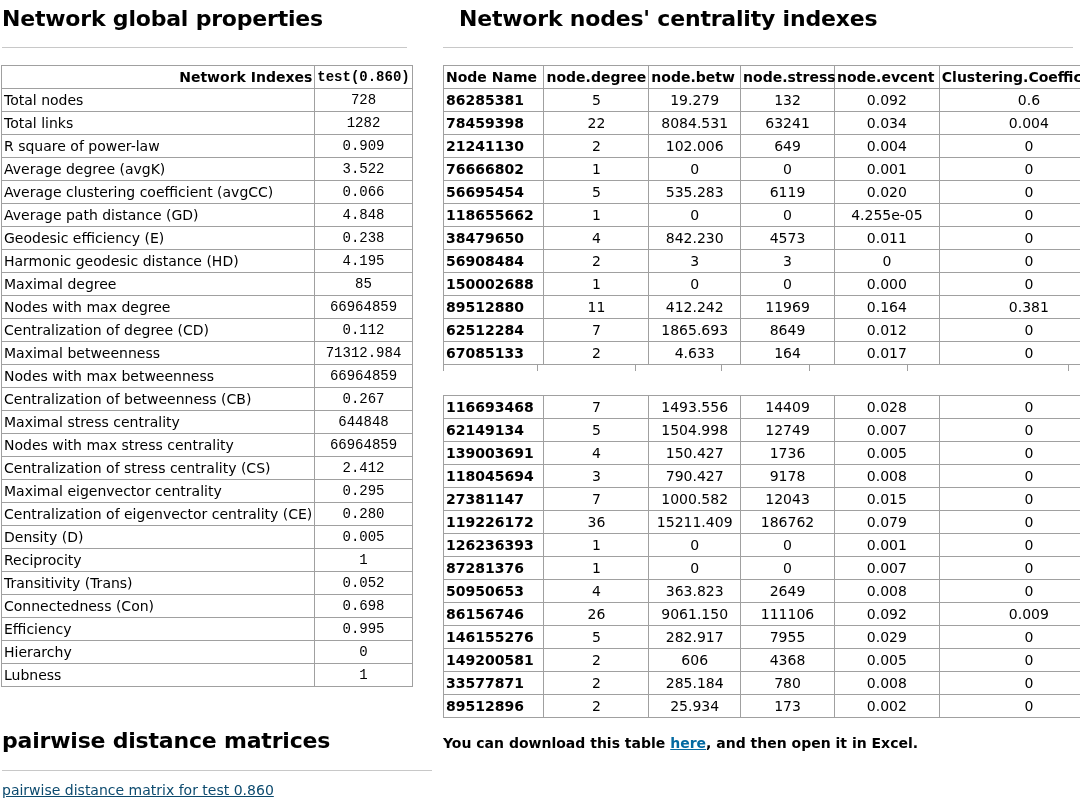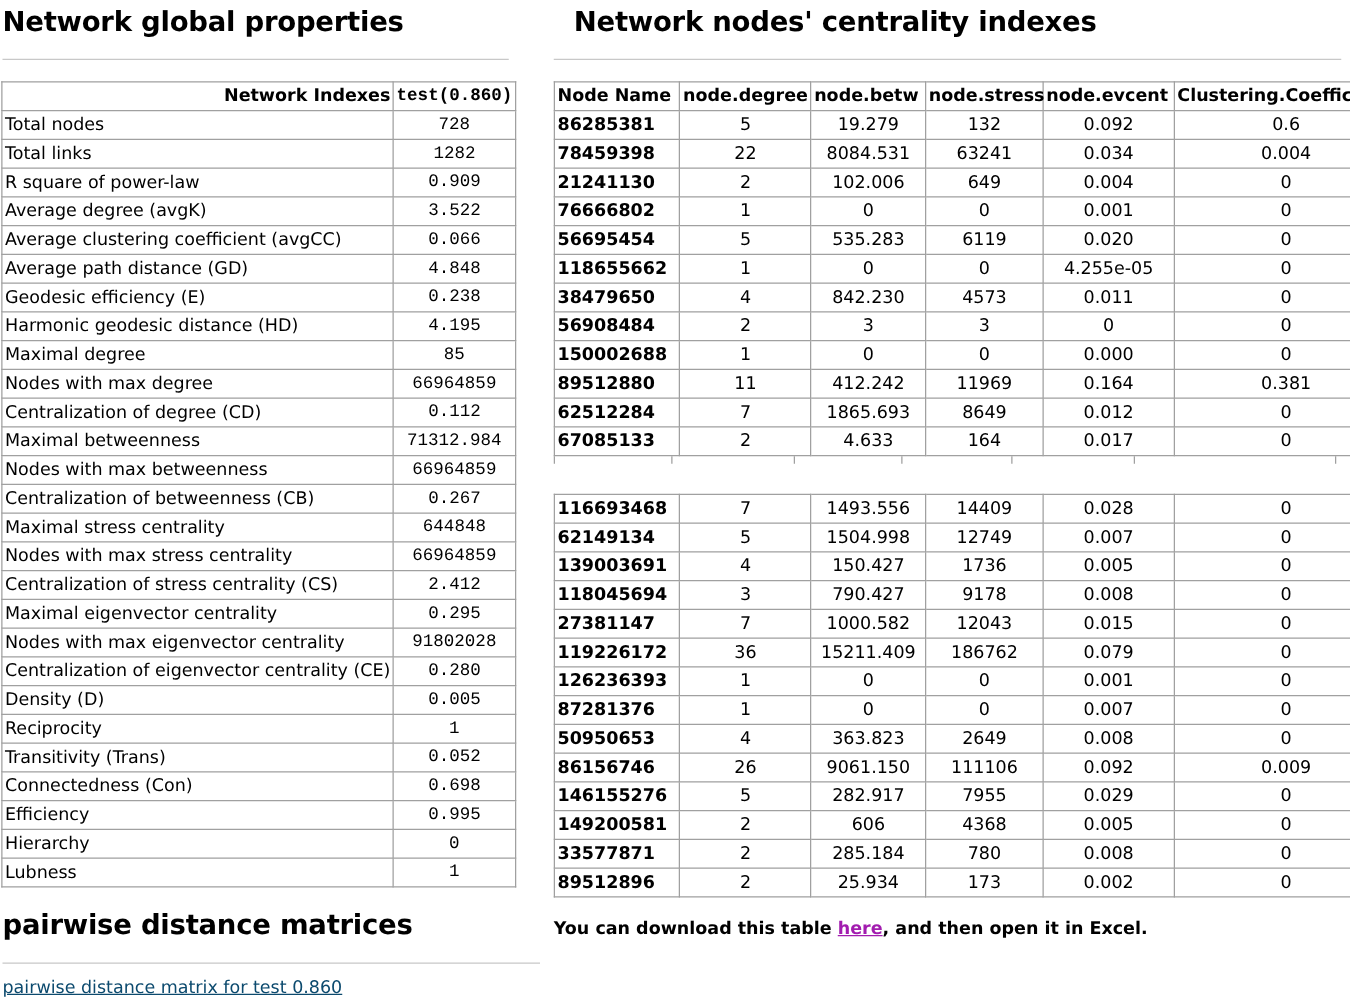--- a/index.html
+++ b/index.html
@@ -22,21 +22,21 @@
   .tbl-nodes { position: absolute; left: 0; width: 676px; table-layout: fixed; }
   .tbl-nodes td { text-align: center; font-size: 14px; }
   .tbl-nodes td.name { text-align: left; font-weight: bold; margin-left: 36px; }
   .tbl-nodes th { text-align: left; font-size: 14px; }
   .seg1 { top: 65px; }
   .seg2 { top: 395px; }
   .seg1-tail { position: absolute; left: 0; top: 365px; width: 626px; height: 6px; }
   .seg1-tail span { position: absolute; top: 0; height: 6px; border-left: 1px solid #a0a0a0; }
   .note { position: absolute; left: 0; top: 735px; font-size: 14px; font-weight: bold; }
   a { color: #1a0dab; text-decoration: underline; }
-  .note a { color: #a21caf; }
+  .note a { color: #0369a1; }
   .pair-link { position: absolute; left: 2px; top: 782px; font-size: 14px; color: #0c4a6e; }
   .c1 { width: 92px; } .c2 { width: 96px; } .c3 { width: 84px; } .c4 { width: 86px; } .c5 { width: 96px; } .c6 { width: 164px; }
 </style>
 </head>
 <body>
 
 <div class="col-left">
   <h2 class="h-left">Network global properties</h2>
   <hr class="rule" style="left:2px; top:47px; width:405px;">
   <table class="tbl-global">
@@ -111,24 +111,20 @@
           <td class="lbl">Nodes with max stress centrality</td>
           <td class="val">66964859</td>
         </tr>
         <tr>
           <td class="lbl">Centralization of stress centrality (CS)</td>
           <td class="val">2.412</td>
         </tr>
         <tr>
           <td class="lbl">Maximal eigenvector centrality</td>
           <td class="val">0.295</td>
-        </tr>
-        <tr>
-          <td class="lbl">Nodes with max eigenvector centrality</td>
-          <td class="val">91802028</td>
         </tr>
         <tr>
           <td class="lbl">Centralization of eigenvector centrality (CE)</td>
           <td class="val">0.280</td>
         </tr>
         <tr>
           <td class="lbl">Density (D)</td>
           <td class="val">0.005</td>
         </tr>
         <tr>

